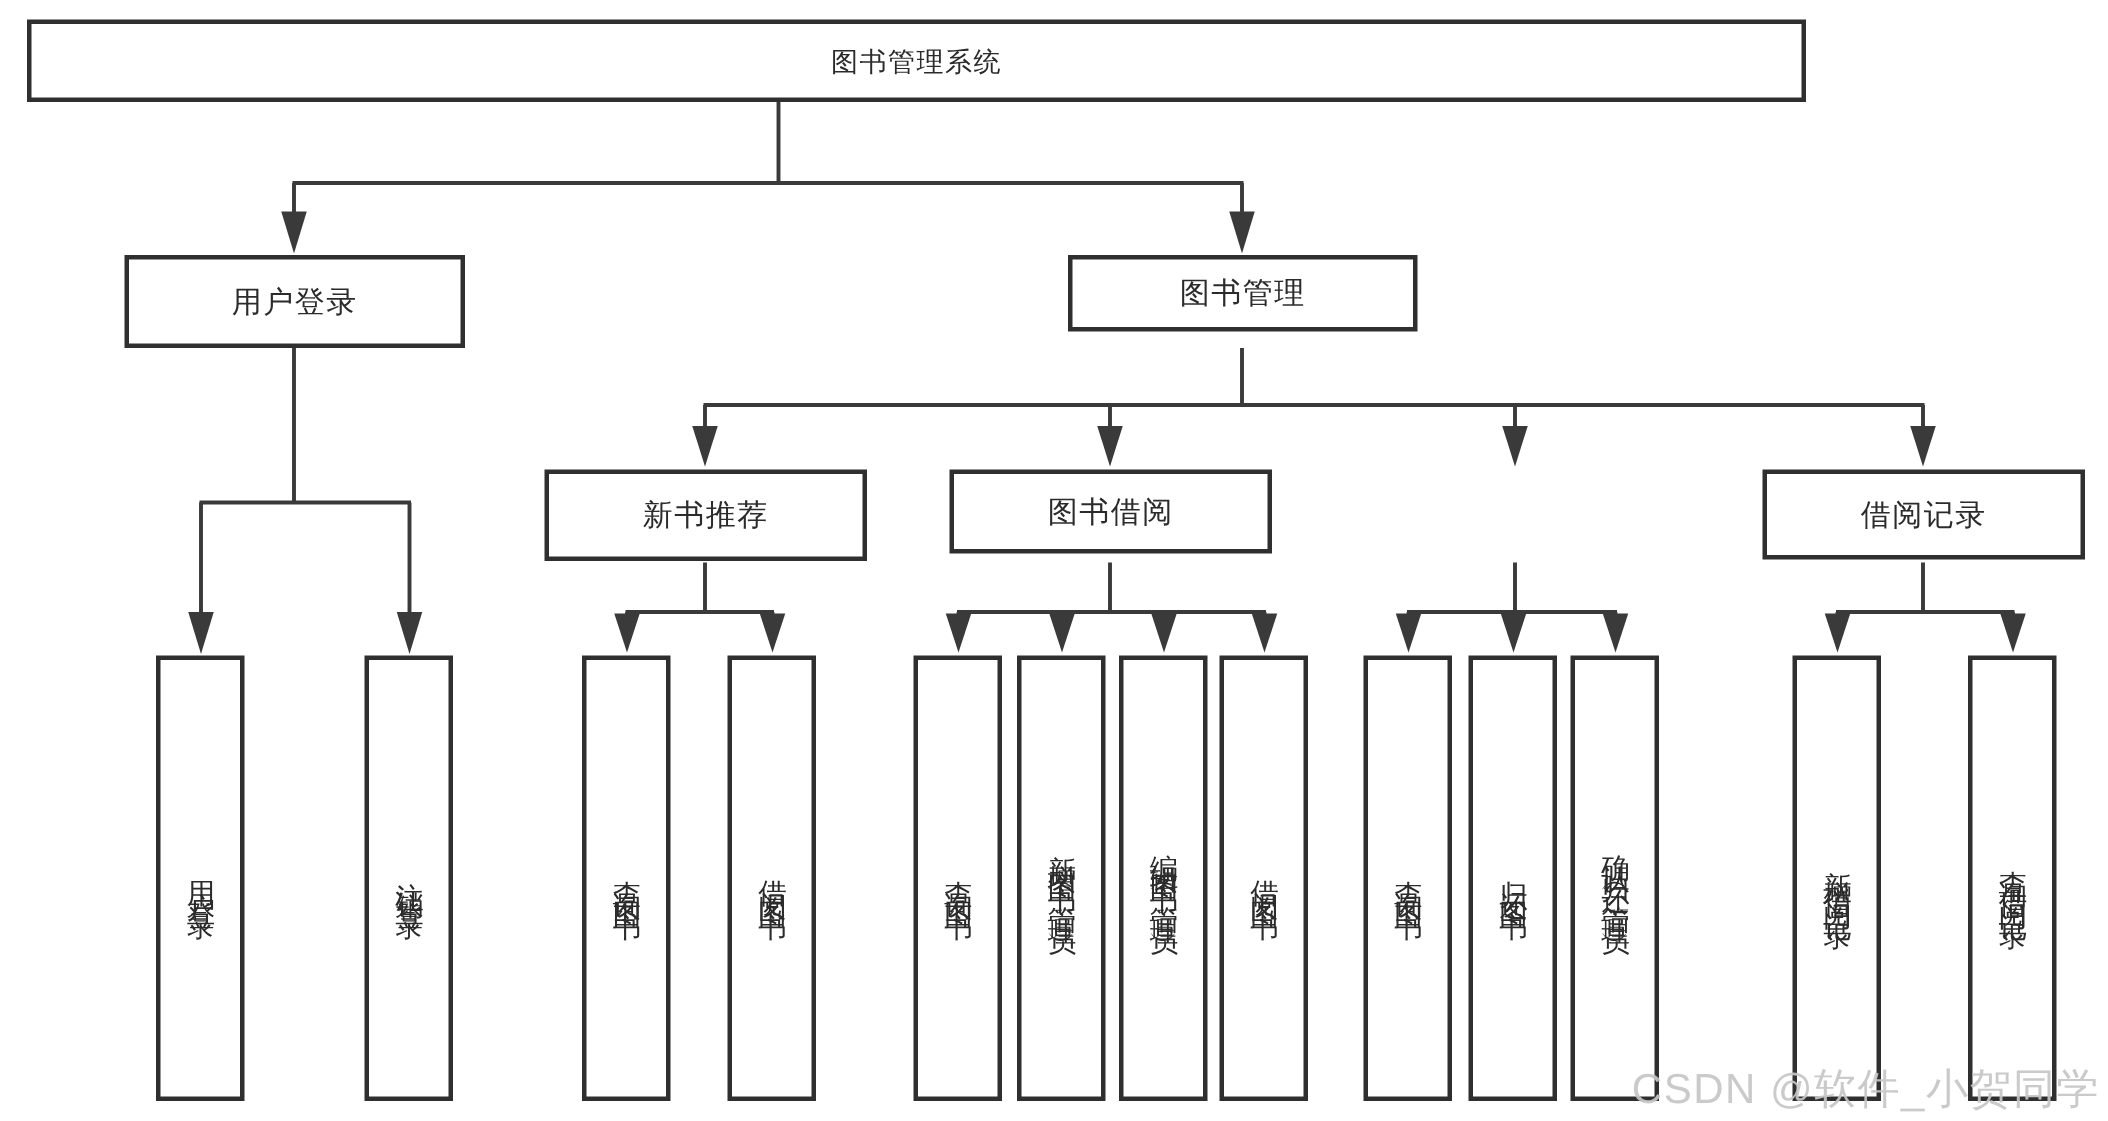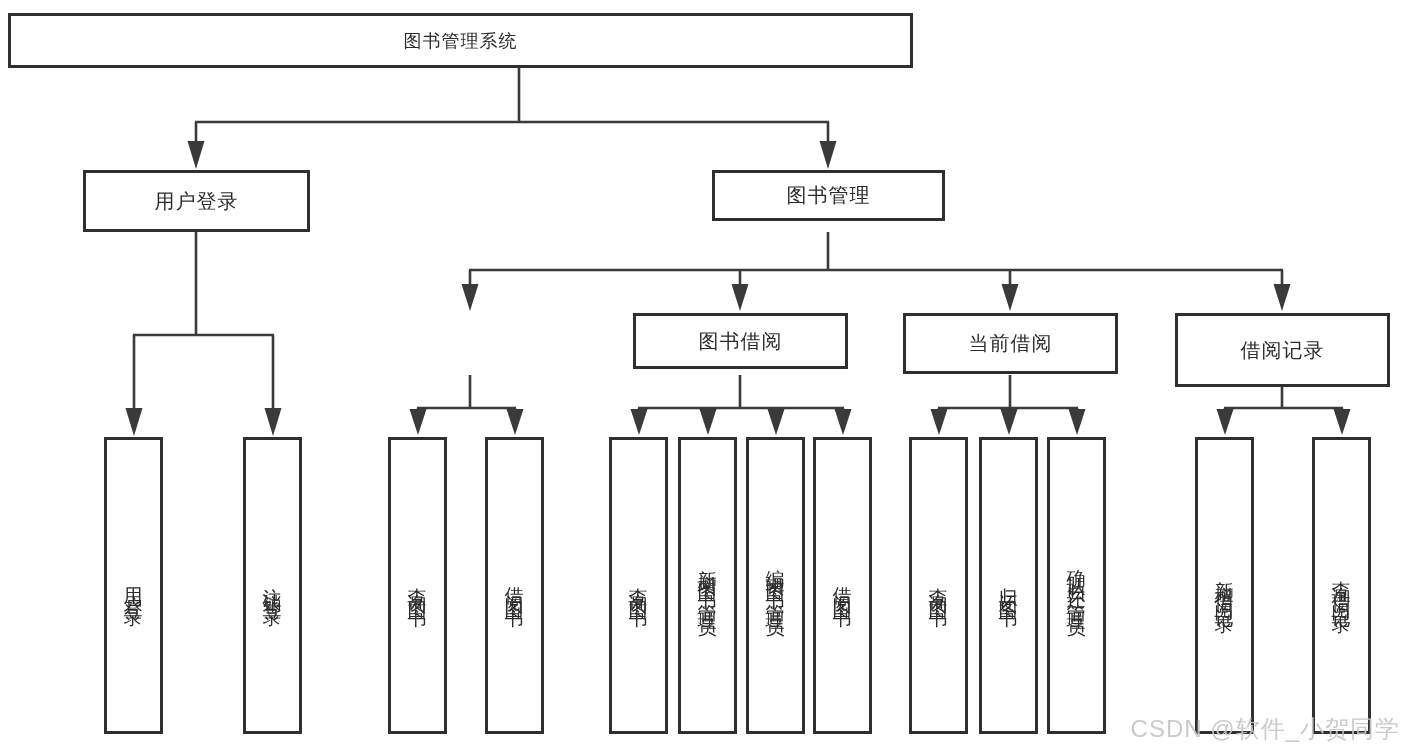--- a/index.html
+++ b/index.html
@@ -18,21 +18,21 @@
   .node.h span{
     font-size:20px;letter-spacing:1px;color:#2b2b2b;white-space:nowrap;
   }
   .node.root span{font-size:18px;}
   .node.v span{
     writing-mode:vertical-rl;text-orientation:mixed;
     font-size:19px;letter-spacing:7px;color:#2b2b2b;line-height:1;
   }
   .watermark{
     position:absolute;right:5px;bottom:2px;z-index:5;
-    font-size:24px;color:rgba(197,197,197,0.92);
+    font-size:28px;color:rgba(197,197,197,0.92);
     letter-spacing:1px;white-space:nowrap;
   }
 </style>
 </head>
 <body>
 
 <div class="stage">
 
   <svg class="wires" width="1405" height="747" viewBox="0 0 1405 747" fill="none" stroke="#3a3a3a" stroke-width="2.6">
 
@@ -63,38 +63,38 @@
     <path d="M1010,375 L1010,408 M938,408 L1078,408 M939,408 L939,414 M1009,408 L1009,414 M1077,408 L1077,414"></path>
     <polygon fill="#3a3a3a" stroke="none" points="930.5,409 947.5,409 939,435"></polygon>
     <polygon fill="#3a3a3a" stroke="none" points="1000.5,409 1017.5,409 1009,435"></polygon>
     <polygon fill="#3a3a3a" stroke="none" points="1068.5,409 1085.5,409 1077,435"></polygon>
 
     <path d="M1282,375 L1282,408 M1224,408 L1343,408 M1225,408 L1225,414 M1342,408 L1342,414"></path>
     <polygon fill="#3a3a3a" stroke="none" points="1216.5,409 1233.5,409 1225,435"></polygon>
     <polygon fill="#3a3a3a" stroke="none" points="1333.5,409 1350.5,409 1342,435"></polygon>
   </svg>
 
-  <div class="node h root" style="left:8px;top:13px;width:905px;height:55px">
+  <div class="node h root" style="left:18px;top:13px;width:1186px;height:55px">
     <span>图书管理系统</span>
   </div>
 
   <div class="node h" style="left:83px;top:170px;width:227px;height:62px">
     <span>用户登录</span>
   </div>
   <div class="node h" style="left:712px;top:170px;width:233px;height:51px">
     <span>图书管理</span>
   </div>
 
+  <div class="node h" style="left:363px;top:313px;width:215px;height:61px">
+    <span>新书推荐</span>
+  </div>
   <div class="node h" style="left:633px;top:313px;width:215px;height:56px">
     <span>图书借阅</span>
   </div>
-  <div class="node h" style="left:903px;top:313px;width:215px;height:61px">
-    <span>当前借阅</span>
-  </div>
-  <div class="node h" style="left:1175px;top:313px;width:215px;height:74px">
+  <div class="node h" style="left:1175px;top:313px;width:215px;height:60px">
     <span>借阅记录</span>
   </div>
 
   <div class="node v" style="left:104px;top:437px;width:59px;height:297px">
     <span>用户登录</span>
   </div>
   <div class="node v" style="left:243px;top:437px;width:59px;height:297px">
     <span>注销登录</span>
   </div>
 

